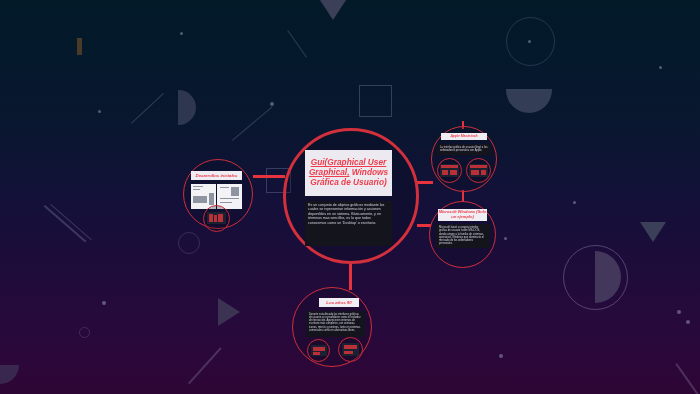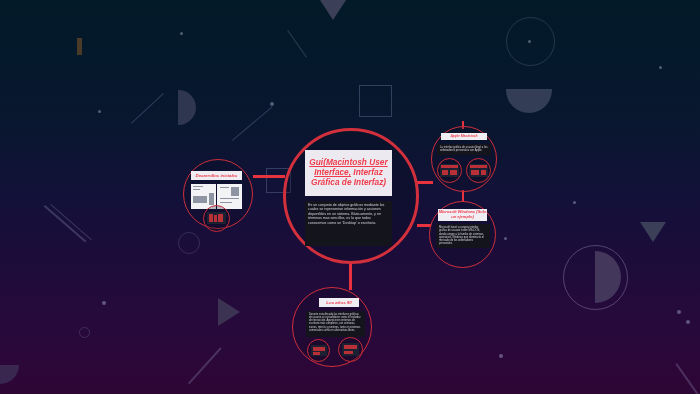--- a/index.html
+++ b/index.html
@@ -233,21 +233,21 @@
 
   <div class="conn" style="left:253px;top:175px;width:32px;height:3px;"></div>
   <div class="conn" style="left:417px;top:181px;width:16px;height:3px;"></div>
   <div class="conn" style="left:417px;top:224px;width:14px;height:3px;"></div>
   <div class="conn" style="left:349px;top:262px;width:3px;height:28px;"></div>
   <div class="conn" style="left:462px;top:190px;width:2px;height:12px;"></div>
   <div class="conn" style="left:462px;top:121px;width:2px;height:8px;"></div>
 
   <div class="node-circle node-main" id="center-node"></div>
   <div class="title-card" id="center-title">
-    <span><u>Gui(Macintosh User Interface,</u><span> Interfaz Gráfica de Interfaz)</span></span>
+    <span><u>Gui(Graphical User Graphical,</u><span> Windows Gráfica de Usuario)</span></span>
   </div>
   <div class="body-card" id="center-body">Es un conjunto de objetos gráficos mediante los cuales se representan información y acciones disponibles en un sistema. Básicamente, y en términos mas sencillos, es lo que todos conocemos como un 'Desktop' o escritorio.</div>
 
   <div class="node-circle node-sub" id="left-node"></div>
   <div class="title-card" id="left-title">Desarrollos iniciales</div>
   <div class="thumb" style="left:191px;top:184px;width:25px;height:25px;">
     <div class="thumb-lines" style="left:2px;top:2px;width:10px;height:1px;"></div>
     <div class="thumb-lines" style="left:2px;top:5px;width:7px;height:1px;"></div>
     <div class="thumb-lines" style="left:2px;top:12px;width:14px;height:7px;"></div>
     <div class="thumb-lines" style="left:18px;top:9px;width:5px;height:12px;"></div>

